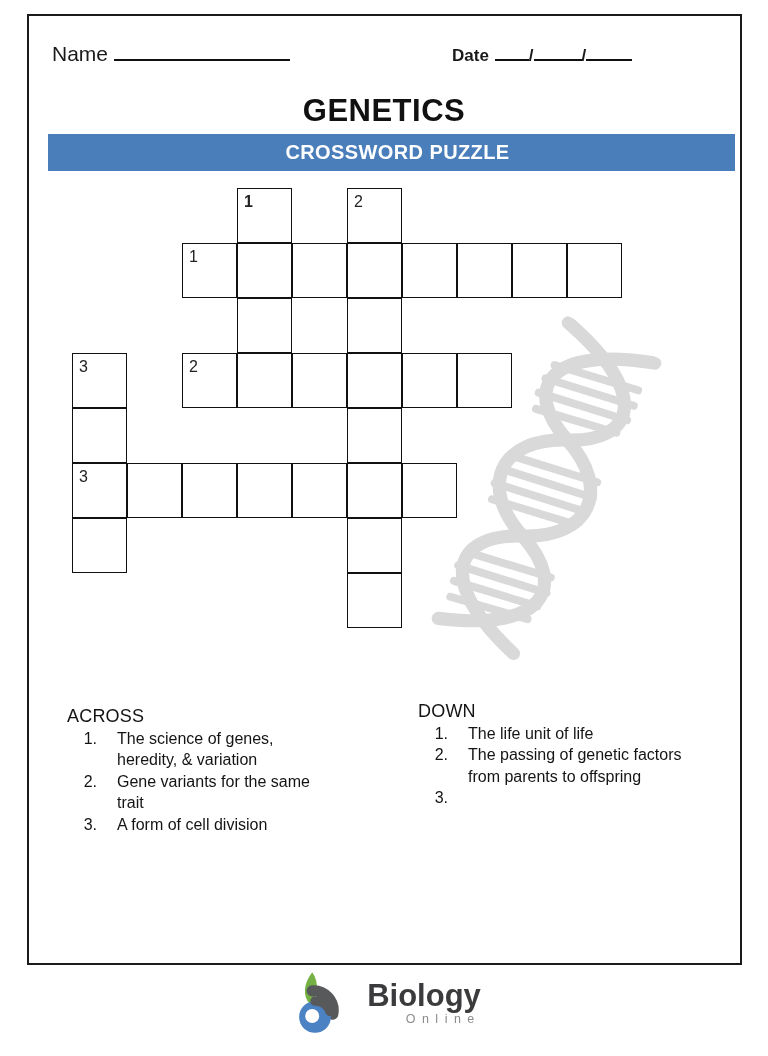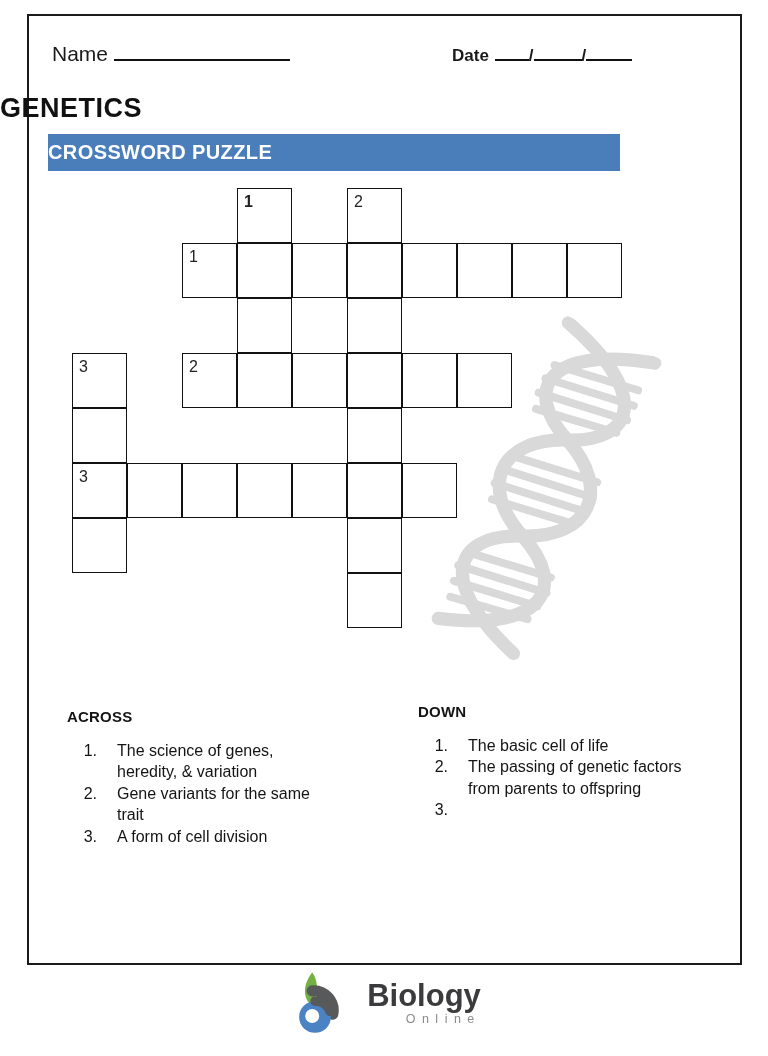--- a/index.html
+++ b/index.html
@@ -14,44 +14,44 @@
   
   .name-row{position:absolute;left:52px;top:42px;font-size:21px;font-weight:normal;}
   .date-row{position:absolute;left:452px;top:42px;font-size:17px;font-weight:bold;}
   .blank{display:inline-block;border-bottom:2.5px solid #111;height:17px;vertical-align:baseline;}
   .name-blank{width:176px;margin-left:6px;}
   .date-blank-1{width:34px;margin-left:6px;}
   .date-blank-2{width:48px;}
   .date-blank-3{width:46px;}
   .slash{font-weight:bold;}
   .title{
-    position:absolute;left:0;top:93px;width:100%;text-align:left;
-    font-size:27px;font-weight:bold;letter-spacing:0.5px;color:#111;
+    position:absolute;left:0;top:93px;width:100%;text-align:center;
+    font-size:31px;font-weight:bold;letter-spacing:0.5px;color:#111;
   }
   .banner{
-    position:absolute;left:48px;top:134px;width:572px;height:37px;
-    background:var(--banner,#4a7eba);
+    position:absolute;left:48px;top:134px;width:675px;height:37px;
+    background:var(--banner,#4a7eba);text-align:center;padding-left:12px;
   }
   .banner span{
     color:#ffffff;font-size:20px;font-weight:bold;line-height:37px;letter-spacing:0.4px;
   }
   
   .wm{position:absolute;left:468px;top:322px;transform:rotate(25deg);z-index:0;}
   .wm path,.wm line{stroke:var(--wm,#d9d9d9);fill:none;}
   
   .cell{
     position:absolute;box-sizing:border-box;border:1.6px solid #111;background:#ffffff;z-index:2;
   }
   .cellnum{display:block;font-size:16px;padding:4px 0 0 6px;color:#222;}
   .cellnum.b{font-weight:bold;}
   
   .clues{position:absolute;z-index:3;font-size:16px;line-height:21.5px;color:#141414;}
   .clues-across{left:67px;top:706px;width:250px;}
   .clues-down{left:418px;top:701px;width:290px;}
-  .clue-head{font-weight:bold;font-size:15px;margin-bottom:12px;letter-spacing:0.2px;}
+  .clue-head{font-weight:normal;font-size:18px;margin-bottom:0;letter-spacing:0.2px;}
   .clue-row{display:flex;align-items:flex-start;}
   .clue-num{width:30px;text-align:right;flex:0 0 30px;margin-right:20px;}
   .clue-text{flex:0 1 auto;}
   .clues-across .clue-text{max-width:200px;}
   .clues-down .clue-text{max-width:240px;}
   
   .logo{
     position:absolute;left:0;top:970px;width:100%;display:flex;
     justify-content:center;align-items:center;gap:24px;
   }
@@ -160,21 +160,21 @@
           <span class="clue-text">A form of cell division</span>
         </div>
       </div>
   </div>
 
   <div class="clues clues-down">
     <div class="clue-head">DOWN</div>
     <div id="down-list">
         <div class="clue-row">
           <span class="clue-num">1.</span>
-          <span class="clue-text">The basic cell of life</span>
+          <span class="clue-text">The life unit of life</span>
         </div>
         <div class="clue-row">
           <span class="clue-num">2.</span>
           <span class="clue-text">The passing of genetic factors from parents to offspring</span>
         </div>
         <div class="clue-row">
           <span class="clue-num">3.</span>
         </div>
       </div>
   </div>

